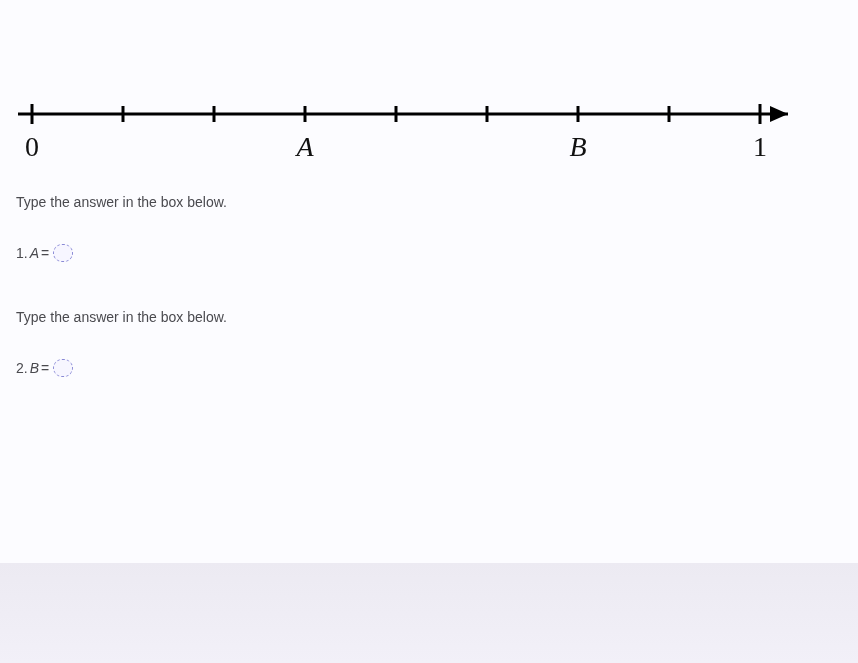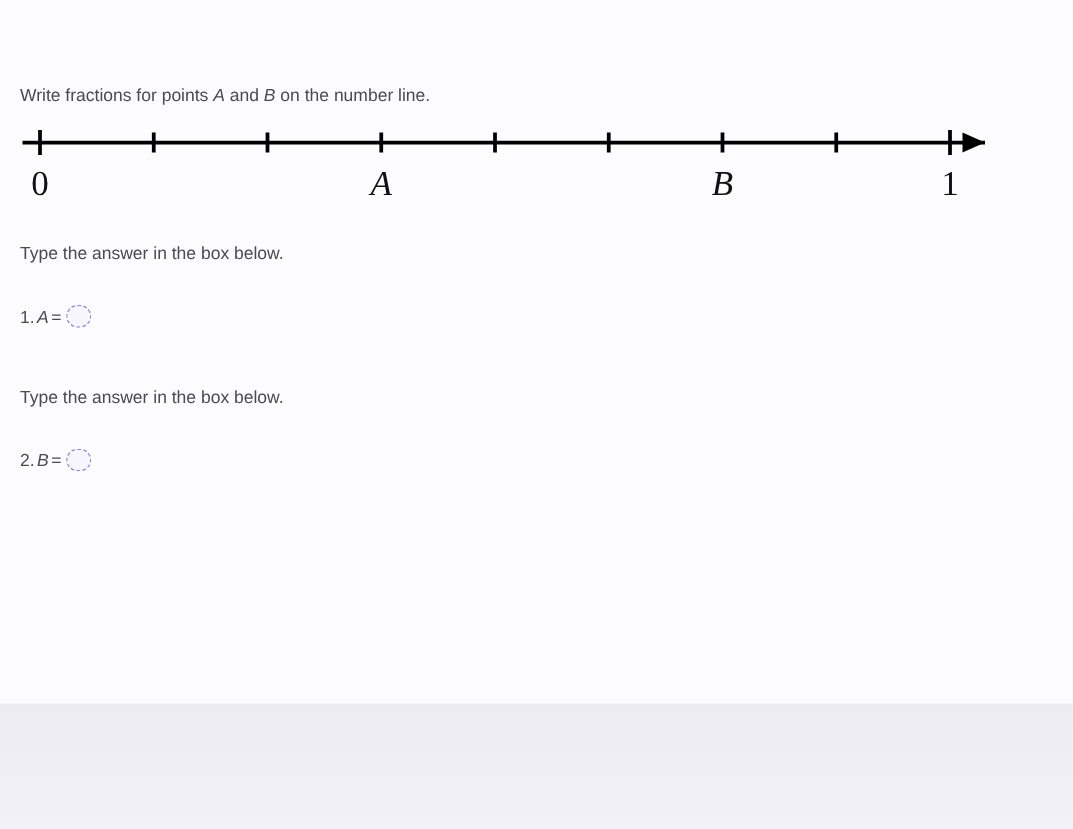--- a/index.html
+++ b/index.html
@@ -76,23 +76,20 @@
   }
   svg text.serif {
     font-family: "Times New Roman", Times, serif;
   }
 </style>
 </head>
 <body>
 
 <div class="page">
 
-  <div class="question-text">
-    <span>Write fractions for points </span><span class="ital">A</span><span> and </span><span class="ital">B</span><span> on the number line.</span>
-  </div>
 
   <div class="numberline-wrap">
     <svg width="810" height="80" viewBox="0 0 810 80">
 
       <line x1="10" y1="22" x2="780" y2="22" stroke="#000" stroke-width="3"></line>
 
       <polygon points="780,22 762,14 762,30" fill="#000"></polygon>
 
       <g stroke="#000" stroke-width="3">
         <line x1="24" y1="12" x2="24" y2="32"></line>

